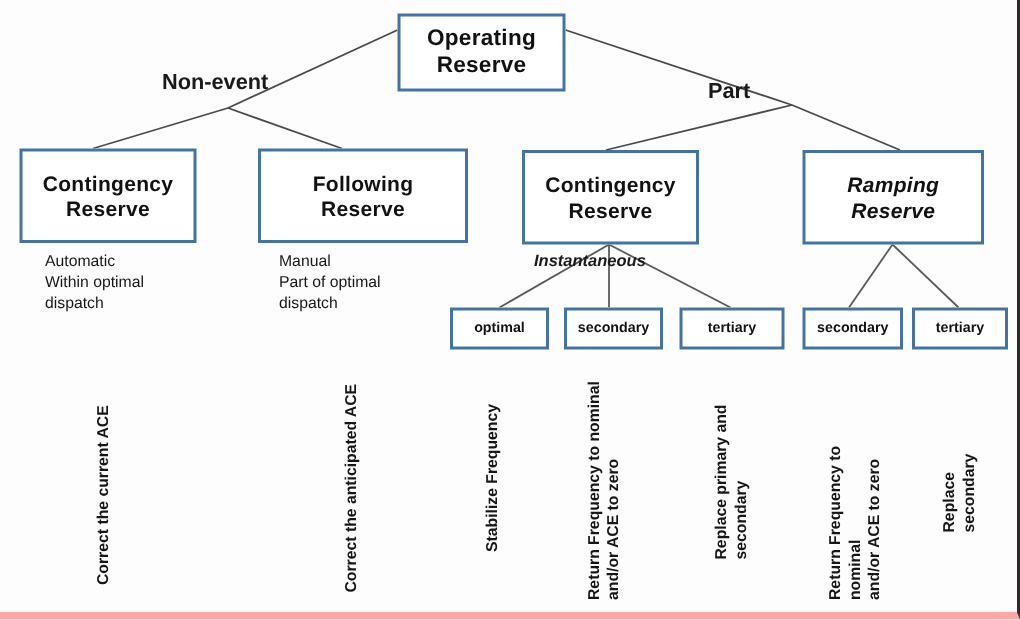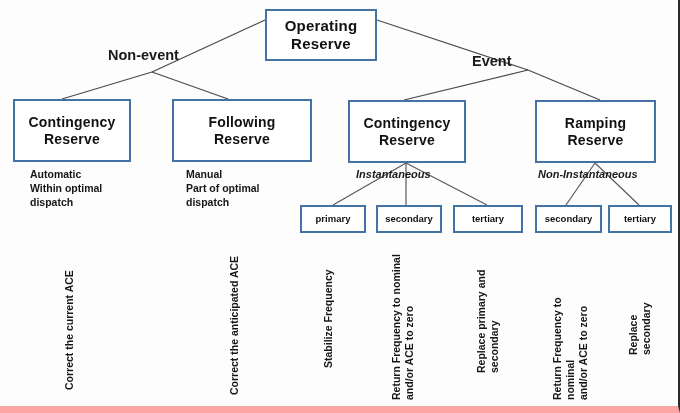--- a/index.html
+++ b/index.html
@@ -5,21 +5,21 @@
   html,body{margin:0;padding:0;background:#ffffff;}
   body{font-family:"Liberation Sans", sans-serif;}
 
   #canvas{
     position:relative;
     width:680px;
     height:413px;
     background:#fdfdfd;
     overflow:hidden;
     border-right:2px solid #2b2b2b;
-    border-bottom:7px solid #fca5a5;
+    border-bottom:5px solid #fca5a5;
     box-sizing:border-box;
   }
 
   #lines{position:absolute;left:0;top:0;width:680px;height:413px;}
 
   .box{
     position:absolute;
     box-sizing:border-box;
     background:#ffffff;
     border:2px solid #4472a4;
@@ -48,21 +48,21 @@
     position:absolute;
     font-size:11px;
     font-weight:bold;
     color:#1a1a1a;
     white-space:nowrap;
     font-style:italic;
   }
   .desc{
     position:absolute;
     font-size:10.5px;
-    font-weight:bold;
+    font-weight:normal;
     color:#161616;
     line-height:1.35;
     white-space:pre-line;
   }
   .vlabel{
     position:absolute;
     font-size:10.5px;
     font-weight:bold;
     color:#161616;
     white-space:pre-line;
@@ -97,54 +97,53 @@
       <line x1="595" y1="163" x2="639" y2="205"></line>
     </g>
   </svg>
 
   <div class="box lvl1" style="left:265px;top:9px;width:112px;height:52px;">
     <span style="white-space:pre-line;">Operating
 Reserve</span>
   </div>
 
   <div class="edge-label" style="left:108px;top:47px;">Non-event</div>
-  <div class="edge-label" style="left:472px;top:53px;">Event</div>
+  <div class="edge-label" style="left:472px;top:53px;">Part</div>
 
   <div class="box lvl2" style="left:13px;top:99px;width:118px;height:63px;">
     <span style="white-space:pre-line;">Contingency
 Reserve</span>
   </div>
 
   <div class="box lvl2" style="left:172px;top:99px;width:140px;height:63px;">
     <span style="white-space:pre-line;">Following
 Reserve</span>
   </div>
 
   <div class="box lvl2" style="left:348px;top:100px;width:118px;height:63px;">
     <span style="white-space:pre-line;">Contingency
 Reserve</span>
   </div>
 
   <div class="box lvl2" style="left:535px;top:100px;width:121px;height:63px;">
-    <span style="white-space:pre-line;">Ramping
+    <span style="white-space:pre-line;font-style:italic;">Ramping
 Reserve</span>
   </div>
 
   <div class="desc" style="left:30px;top:167px;">Automatic
 Within optimal
 dispatch</div>
   <div class="desc" style="left:186px;top:167px;">Manual
 Part of optimal
 dispatch</div>
 
   <div class="sub-label" style="left:356px;top:168px;">Instantaneous</div>
-  <div class="sub-label" style="left:538px;top:168px;">Non-Instantaneous</div>
 
   <div class="box leaf" style="left:300px;top:205px;width:66px;height:28px;">
-    <span>primary</span>
+    <span>optimal</span>
   </div>
   <div class="box leaf" style="left:376px;top:205px;width:66px;height:28px;">
     <span>secondary</span>
   </div>
   <div class="box leaf" style="left:453px;top:205px;width:70px;height:28px;">
     <span>tertiary</span>
   </div>
   <div class="box leaf" style="left:535px;top:205px;width:67px;height:28px;">
     <span>secondary</span>
   </div>

